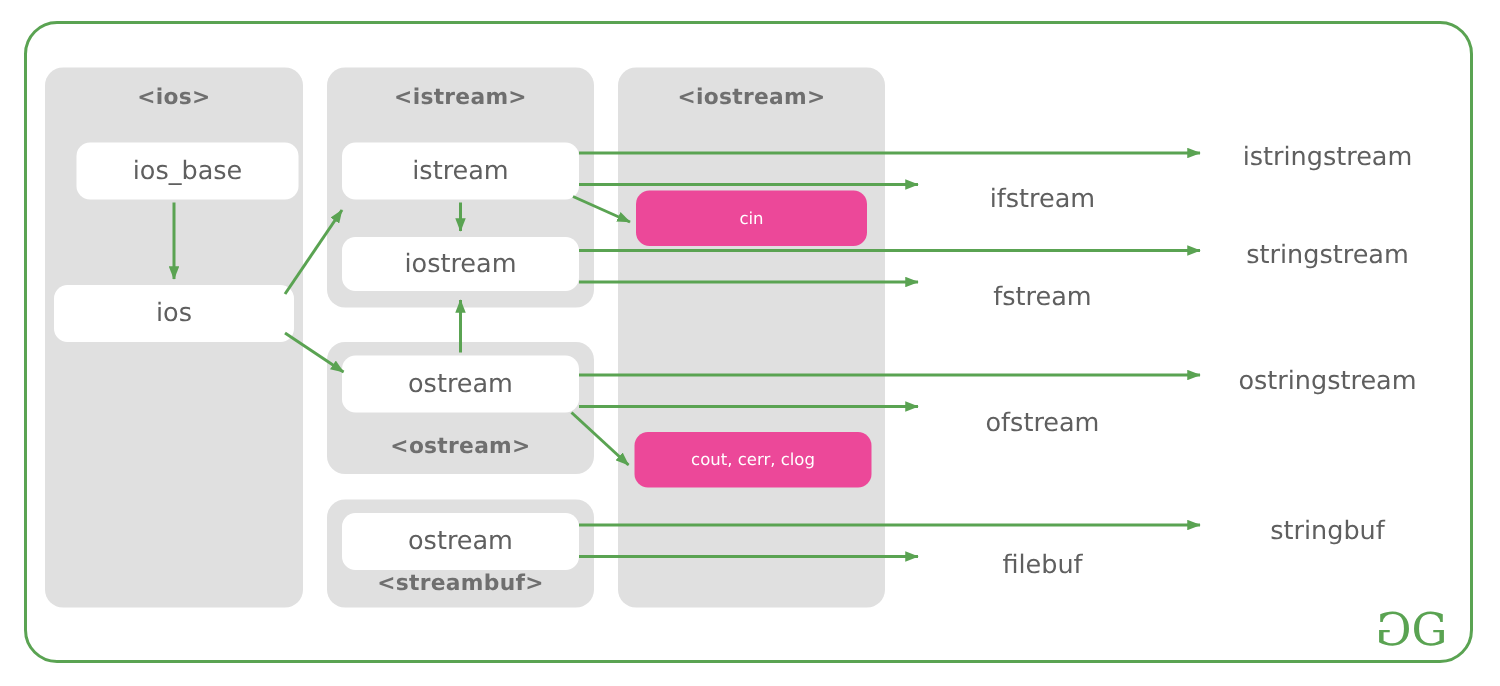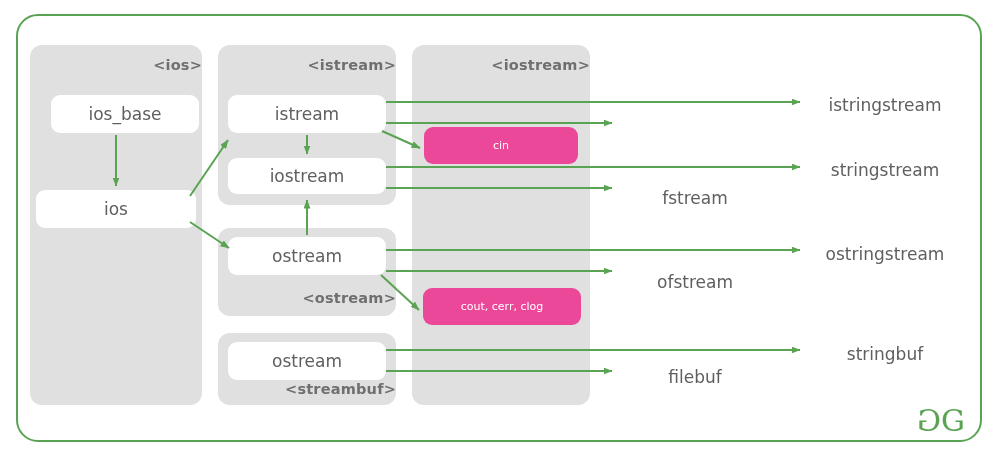--- a/index.html
+++ b/index.html
@@ -35,21 +35,21 @@
   
   .panel {
     position: absolute;
     background: #e0e0e0;
     border-radius: 12px;
     box-sizing: border-box;
   }
   .panel-title {
     position: absolute;
     width: 100%;
-    text-align: right;
+    text-align: center;
     font-weight: bold;
     font-size: 14.5px;
     color: #6f6f6f;
     letter-spacing: 0.2px;
     white-space: nowrap;
   }
 
   
   .node {
     position: absolute;
@@ -126,20 +126,21 @@
     <div class="panel-title" style="bottom:8px;">&lt;streambuf&gt;</div>
   </div>
   <div class="node" style="left:228px; top:342px; width:158px; height:38px;">ostream</div>
 
   <div class="panel" style="left:412px; top:45px; width:178px; height:360px;">
     <div class="panel-title" style="top:12px;">&lt;iostream&gt;</div>
   </div>
   <div class="node dark" style="left:424px; top:127px; width:154px; height:37px;">cin</div>
   <div class="node dark" style="left:423px; top:288px; width:158px; height:37px;">cout, cerr, clog</div>
 
+  <div class="node" style="left:618px; top:113px; width:154px; height:39px;">ifstream</div>
   <div class="node" style="left:618px; top:178px; width:154px; height:39px;">fstream</div>
   <div class="node" style="left:618px; top:262px; width:154px; height:39px;">ofstream</div>
   <div class="node" style="left:618px; top:357px; width:154px; height:39px;">filebuf</div>
 
   <div class="node" style="left:804px; top:85px; width:162px; height:39px;">istringstream</div>
   <div class="node" style="left:804px; top:150px; width:162px; height:39px;">stringstream</div>
   <div class="node" style="left:804px; top:234px; width:162px; height:39px;">ostringstream</div>
   <div class="node" style="left:804px; top:334px; width:162px; height:39px;">stringbuf</div>
 
   <svg id="arrows" viewBox="0 0 1000 457">

